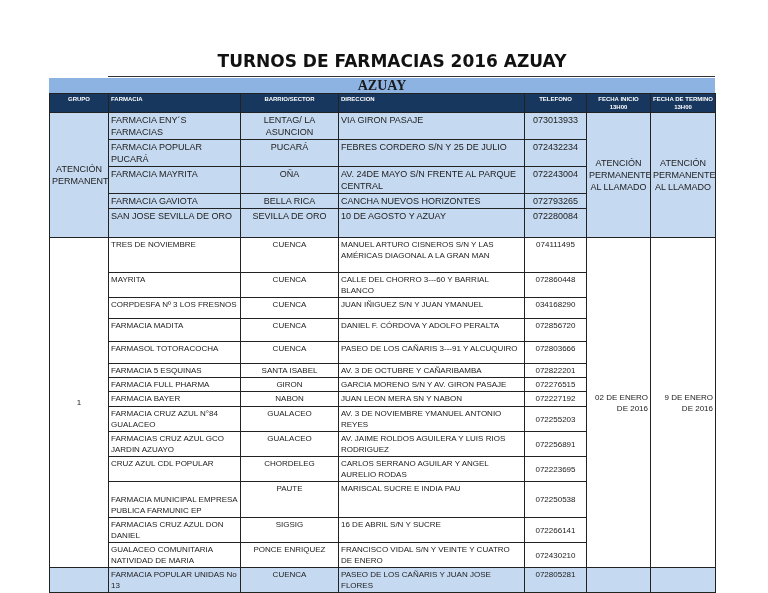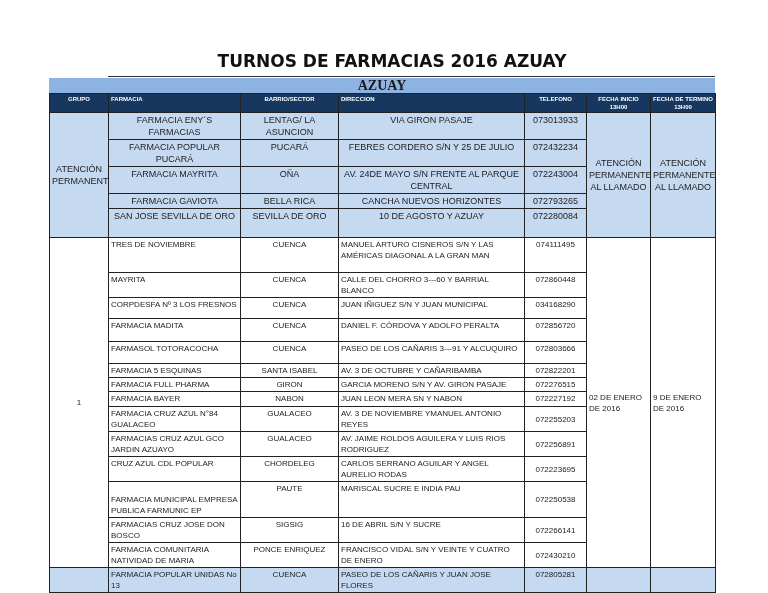--- a/index.html
+++ b/index.html
@@ -12,22 +12,22 @@
   th { background:#17375e; color:#ffffff; font-size:6px; font-weight:bold; height:13px; vertical-align:top; line-height:8px; }
   th.c { text-align:center; }
   th.l { text-align:left; }
   .blue td { background:#c5d9f1; }
   td.c { text-align:center; }
   td.mid { vertical-align:middle; text-align:center; }
   td.tel { text-align:center; }
   td.vmid { vertical-align:middle; }
   td.grp { vertical-align:middle; text-align:center; background:#c5d9f1; }
   td.grpw { vertical-align:middle; text-align:center; background:#ffffff; }
-  td.big { font-size:9px; line-height:12px;text-align:center; }
-  td.date { vertical-align:middle; text-align:left; background:#ffffff; }
+  td.big { font-size:9px; line-height:12px; }
+  td.date { vertical-align:middle; text-align:right; background:#ffffff; }
 </style>
 </head>
 <body>
 
 <div class="title">TURNOS DE FARMACIAS 2016 AZUAY</div>
 <div class="title-rule"></div>
 <div class="band">AZUAY</div>
 
 <table>
   <colgroup>
@@ -97,21 +97,21 @@
     </tr>
     <tr style="height:23px">
       <td>MAYRITA</td>
       <td class="c">CUENCA</td>
       <td>CALLE  DEL   CHORRO   3---60   Y   BARRIAL  BLANCO</td>
       <td class="tel">072860448</td>
     </tr>
     <tr style="height:21px">
       <td>CORPDESFA  Nº    3 LOS FRESNOS</td>
       <td class="c">CUENCA</td>
-      <td>JUAN IÑIGUEZ S/N Y JUAN MUNICIPAL</td>
+      <td>JUAN IÑIGUEZ S/N Y JUAN YMANUEL</td>
       <td class="tel">034168290</td>
     </tr>
     <tr style="height:23px">
       <td>FARMACIA  MADITA</td>
       <td class="c">CUENCA</td>
       <td>DANIEL  F.   CÓRDOVA   Y   ADOLFO   PERALTA</td>
       <td class="tel">072856720</td>
     </tr>
     <tr style="height:22px">
       <td>FARMASOL  TOTORACOCHA</td>
@@ -155,27 +155,27 @@
       <td>CARLOS SERRANO AGUILAR Y ANGEL AURELIO RODAS</td>
       <td class="tel vmid">072223695</td>
     </tr>
     <tr style="height:36px">
       <td style="vertical-align:bottom">FARMACIA MUNICIPAL EMPRESA PUBLICA FARMUNIC EP</td>
       <td class="c">PAUTE</td>
       <td>MARISCAL SUCRE E INDIA PAU</td>
       <td class="tel vmid">072250538</td>
     </tr>
     <tr style="height:22px">
-      <td>FARMACIAS CRUZ JOSE DON BOSCO</td>
+      <td>FARMACIAS CRUZ AZUL DON DANIEL</td>
       <td class="c">SIGSIG</td>
       <td>16 DE ABRIL S/N Y SUCRE</td>
       <td class="tel vmid">072266141</td>
     </tr>
     <tr style="height:22px">
-      <td>FARMACIA COMUNITARIA NATIVIDAD DE MARIA</td>
+      <td>GUALACEO COMUNITARIA NATIVIDAD DE MARIA</td>
       <td class="c">PONCE ENRIQUEZ</td>
       <td>FRANCISCO VIDAL S/N Y VEINTE Y CUATRO DE ENERO</td>
       <td class="tel vmid">072430210</td>
     </tr>
 
     <tr class="blue" style="height:22px">
       <td style="background:#c5d9f1"></td>
       <td>FARMACIA  POPULAR    UNIDAS  No   13</td>
       <td class="c">CUENCA</td>
       <td>PASEO  DE    LOS    CAÑARIS    Y JUAN JOSE FLORES</td>

